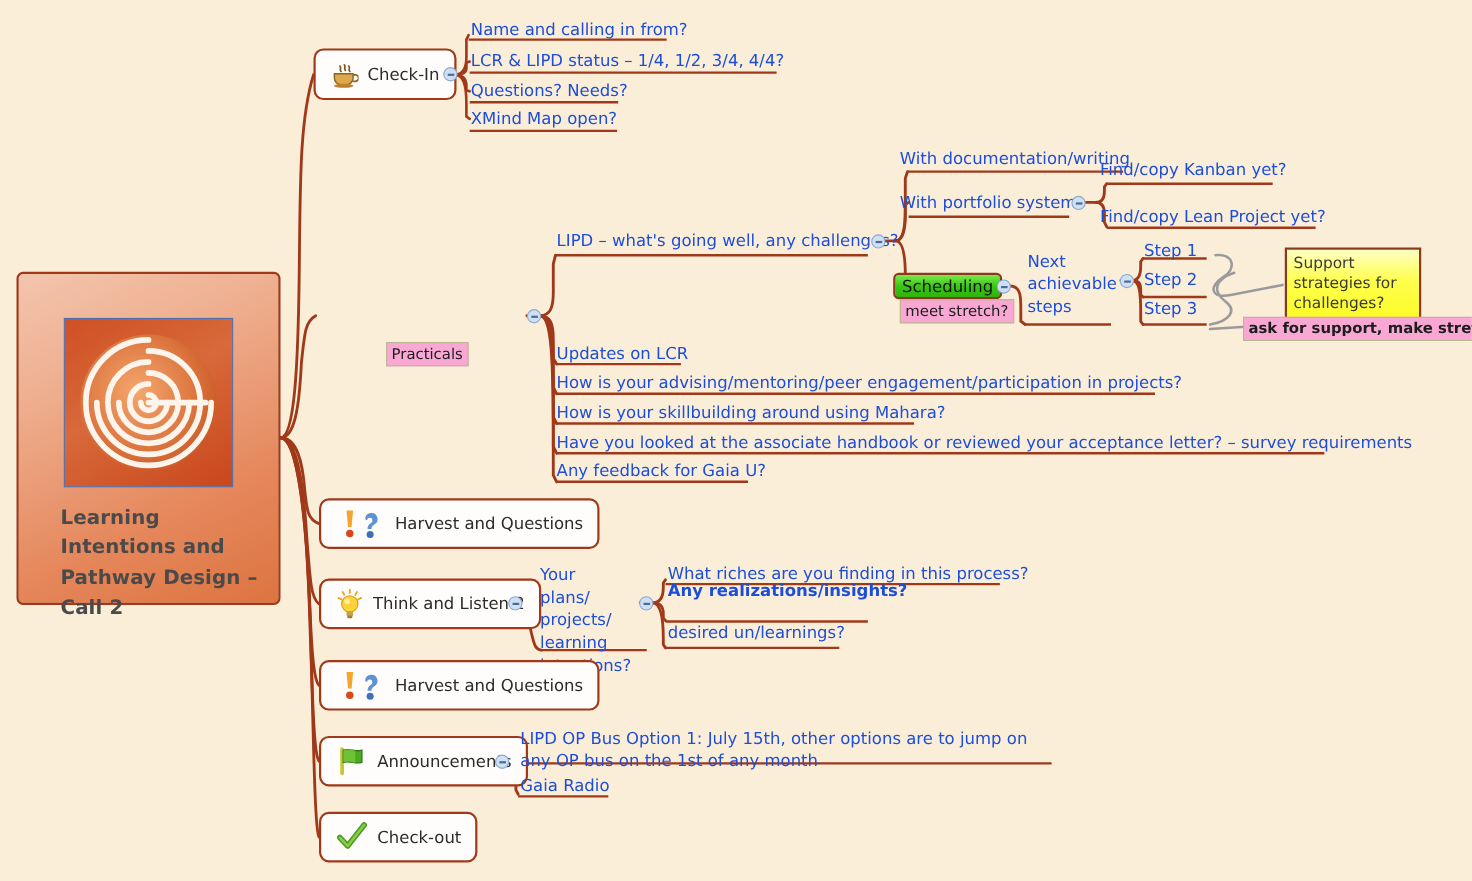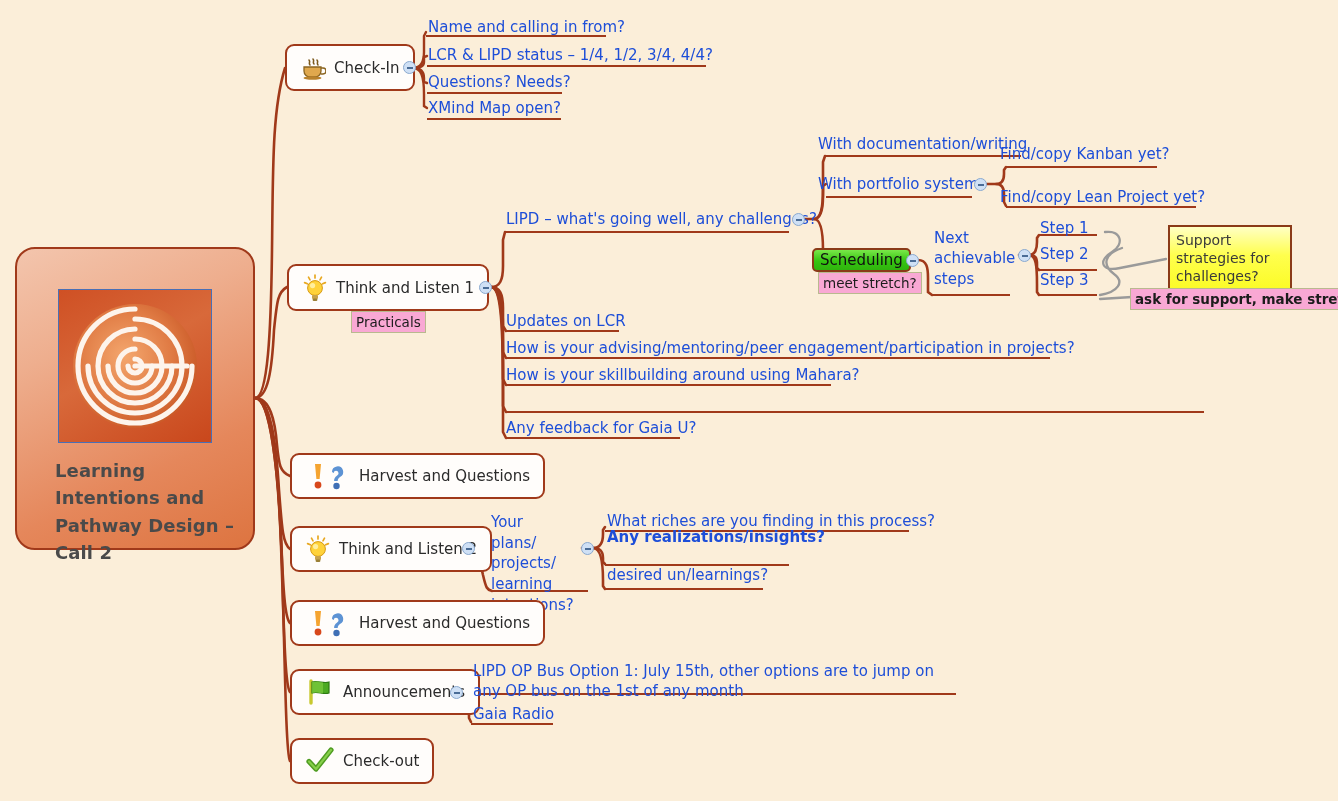--- a/index.html
+++ b/index.html
@@ -11,21 +11,21 @@
     overflow:hidden;
     position:relative;
     color:#2b2b2b;
   }
   #canvas{position:absolute;inset:0;width:1338px;height:801px;}
   svg.lines{position:absolute;left:0;top:0;width:1338px;height:801px;pointer-events:none;}
 
   
   .central{
     position:absolute;left:15px;top:247px;width:240px;height:303px;
-    border:2px solid #a0391a;border-radius:20px;
+    border:2px solid #a0391a;border-radius:6px;
     background:linear-gradient(155deg,#f3c5ad 0%,#eeae8e 30%,#e5875b 70%,#dd7440 100%);
     box-sizing:border-box;
     display:flex;flex-direction:column;align-items:flex-start;
     padding:12px 14px;
   }
   .central-img{
     width:152px;height:152px;margin:28px 0 0 27px;
     border:1px solid #4a6fb5;
     background:linear-gradient(150deg,#cf5024 0%,#d8693a 45%,#c9471c 100%);
     position:relative;overflow:hidden;flex:none;
@@ -243,32 +243,20 @@
     </svg>
     <span>Check-In</span>
   </div>
   <div class="handle" style="left:403px;top:61px;"></div>
 
   <div class="leaf" style="left:428px;top:18px;">Name and calling in from?</div>
   <div class="leaf" style="left:428px;top:46px;">LCR &amp; LIPD status – 1/4, 1/2, 3/4, 4/4?</div>
   <div class="leaf" style="left:428px;top:73px;">Questions? Needs?</div>
   <div class="leaf" style="left:428px;top:99px;">XMind Map open?</div>
 
-  <div class="node-box" style="left:287px;top:264px;height:47px;">
-    <svg class="ic" width="26" height="28" viewBox="0 0 26 28">
-      <g stroke="#e8a820" stroke-width="1.7" stroke-linecap="round">
-        <path d="M13 1v3M6.5 3.2 8 5.8M19.5 3.2 18 5.8M2.6 8.6 5.4 9.8M23.4 8.6 20.6 9.8"></path>
-      </g>
-      <circle cx="13" cy="14" r="7.4" fill="#ffd23a" stroke="#d79a12" stroke-width="1"></circle>
-      <circle cx="10.6" cy="11.6" r="2.6" fill="#fff3b0" opacity=".85"></circle>
-      <rect x="10" y="21" width="6" height="4" rx="1" fill="#c8a24b"></rect>
-      <rect x="10.6" y="24.6" width="4.8" height="2.4" rx="1.2" fill="#9b8036"></rect>
-    </svg>
-    <span>Think and Listen 1</span>
-  </div>
   <div class="handle" style="left:479px;top:281px;"></div>
   <div class="chip-yellow" style="left:351px;top:311px;">Practicals</div>
 
   <div class="leaf" style="left:506px;top:210px;">LIPD – what's going well, any challenges?</div>
   <div class="handle" style="left:792px;top:213px;"></div>
 
   <div class="leaf" style="left:818px;top:135px;">With documentation/writing</div>
   <div class="leaf" style="left:818px;top:175px;">With portfolio system</div>
   <div class="handle" style="left:974px;top:178px;"></div>
   <div class="leaf" style="left:1000px;top:145px;">Find/copy Kanban yet?</div>
@@ -284,20 +272,21 @@
   <div class="leaf" style="left:1040px;top:219px;">Step 1</div>
   <div class="leaf" style="left:1040px;top:245px;">Step 2</div>
   <div class="leaf" style="left:1040px;top:271px;">Step 3</div>
 
   <div class="callout" style="left:1168px;top:225px;width:108px;">Support strategies for challenges?</div>
   <div class="chip-yellow" style="left:1130px;top:288px;font-weight:bold;">ask for support, make stretch</div>
 
   <div class="leaf" style="left:506px;top:312px;">Updates on LCR</div>
   <div class="leaf" style="left:506px;top:339px;">How is your advising/mentoring/peer engagement/participation in projects?</div>
   <div class="leaf" style="left:506px;top:366px;">How is your skillbuilding around using Mahara?</div>
+  <div class="leaf" style="left:506px;top:393px;">Have you looked at the associate handbook or reviewed your acceptance letter? – survey requirements</div>
   <div class="leaf" style="left:506px;top:419px;">Any feedback for Gaia U?</div>
 
   <div class="node-box" style="left:290px;top:453px;height:46px;">
     <svg class="ic" width="46" height="30" viewBox="0 0 46 30">
       <path d="M10 3h6l-1.4 15h-3.2z" fill="#f5a430"></path>
       <circle cx="13" cy="24" r="3.4" fill="#d8481b"></circle>
       <path d="M27 11a5.6 5.6 0 1 1 8 5c-1.8 1.3-2.3 2.4-2.3 4h-3.6c0-2.6.9-4 2.8-5.3 1.2-.8 1.6-1.4 1.6-2.4a2.4 2.4 0 0 0-4.8-.3z" fill="#5d93d4"></path>
       <circle cx="31.5" cy="25" r="3.2" fill="#3f6fb5"></circle>
     </svg>
     <span>Harvest and Questions</span>

